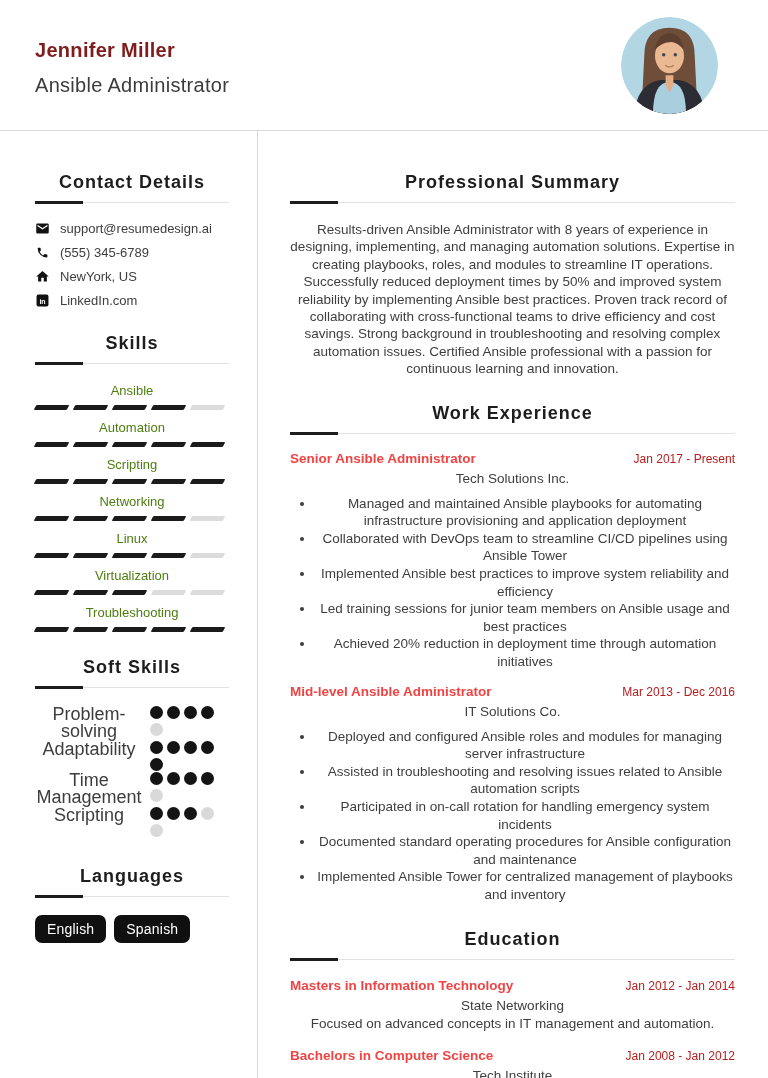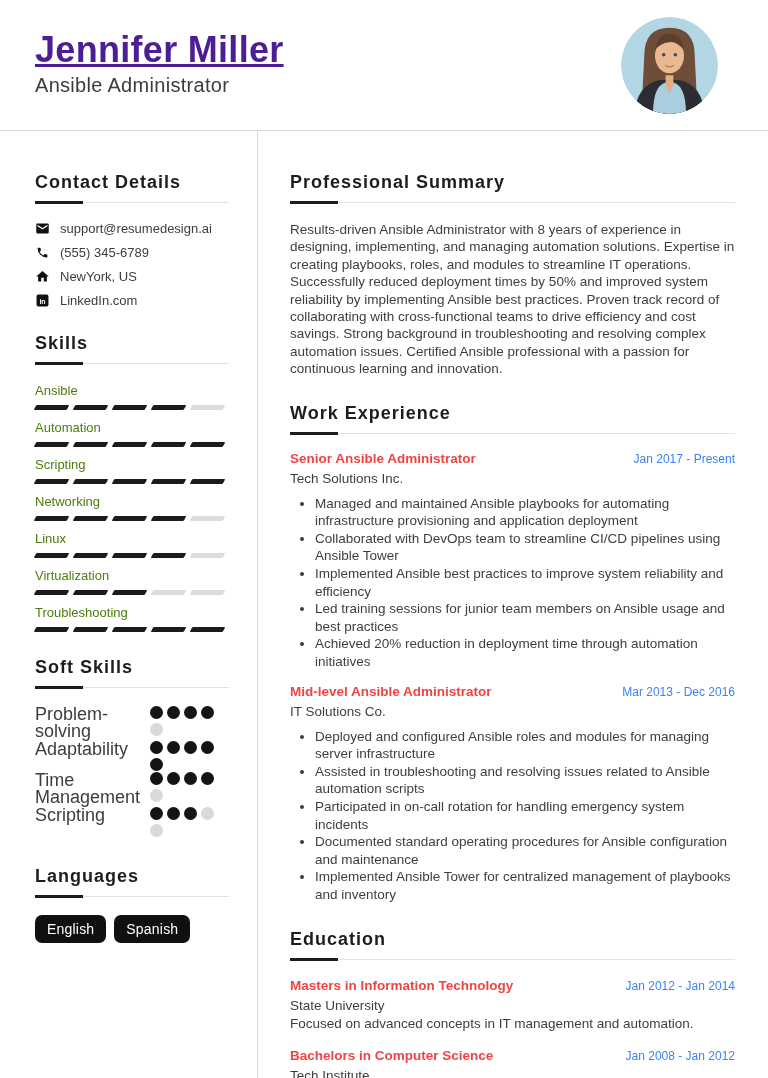--- a/index.html
+++ b/index.html
@@ -11,22 +11,22 @@
   .page { width:768px; height:1078px; background:#fff; }
 
   
   header.top {
     height:131px; box-sizing:border-box;
     border-bottom:1px solid #d9d9d9;
     display:flex; align-items:center; justify-content:space-between;
     padding:0 50px 0 35px;
   }
   .head-text h1 {
-    margin:0 0 7px 0; font-size:36px; line-height:34px;
-    font-weight:700; color:#4c1d95; letter-spacing:0.3px;text-decoration:underline;
+    margin:0 0 7px 0; font-size:20px; line-height:34px;
+    font-weight:700; color:#7f1d1d; letter-spacing:0.3px;
   }
   .head-text .subtitle { font-size:20px; color:#3c3c3c; letter-spacing:0.3px; }
   .avatar { width:97px; height:97px; border-radius:50%; overflow:hidden; flex:0 0 auto; }
   .avatar svg { display:block; width:97px; height:97px; }
 
   
   .columns { display:flex; height:947px; }
   aside.left {
     width:258px; box-sizing:border-box; flex:0 0 258px;
     border-right:1px solid #d9d9d9;
@@ -36,21 +36,21 @@
 
   
   .sec-title {
     margin:0; font-size:18px; line-height:22px; font-weight:700;
     color:#1d1d1d; letter-spacing:1px;
   }
   .rule { position:relative; height:3px; margin-top:8px; }
   .rule .rg { position:absolute; left:0; right:0; top:1px; height:1px; background:#e2e2e2; }
   .rule .rd { position:absolute; left:0; top:0; width:48px; height:3px; background:var(--accent,#1d1d1d); }
 
-  section { margin-bottom:24px; }
+  section { margin-bottom:24px;text-align:center; }
 
   
   .contact-list { margin-top:17px; }
   .contact-row { display:flex; align-items:center; margin-bottom:9px; }
   .cicon { width:15px; height:15px; margin-right:10px; display:inline-flex; align-items:center; justify-content:center; }
   .ctext { font-size:13px; color:#3d3d3d; }
 
   
   .skills-list { margin-top:18px; }
   .skill { margin-bottom:10px; }
@@ -79,21 +79,21 @@
     font-size:14px; font-weight:500; letter-spacing:0.2px;
     padding:6px 12px; border-radius:7px; display:inline-block;
   }
 
   
   .summary-text { margin:17px 0 0 0; font-size:13.5px; line-height:17.4px; color:#3e3e3e; }
   .jobs-list { margin-top:15px; }
   .job { margin-bottom:8px; }
   .job-head, .edu-head { display:flex; justify-content:space-between; align-items:baseline; }
   .job-title, .edu-degree { margin:0; font-size:13.5px; font-weight:700; color:#ef4444; line-height:17px; }
-  .job-dates, .edu-dates { font-size:12px; color:#3b82f6; white-space:nowrap; padding-left:12px; }
+  .job-dates, .edu-dates { font-size:12px; color:#b91c1c; white-space:nowrap; padding-left:12px; }
   .job-company, .edu-school { font-size:13.5px; color:#3e3e3e; margin-top:3px; line-height:17px; }
   ul.job-bullets { margin:8px 0 12px 0; padding-left:25px; }
   ul.job-bullets li { font-size:13.5px; line-height:17.6px; color:#3e3e3e; }
   .edu-list { margin-top:16px; }
   .edu { margin-bottom:15px; }
   .edu-desc { margin-top:1px; font-size:13.5px; line-height:17.4px; color:#3e3e3e; }
 </style>
 </head>
 <body>
 
@@ -372,21 +372,21 @@
         <div class="rule">
             <i class="rg"></i>
             <i class="rd"></i>
           </div>
         <div class="edu-list">
             <article class="edu">
               <div class="edu-head">
                 <h3 class="edu-degree">Masters in Information Technology</h3>
                 <span class="edu-dates">Jan 2012 - Jan 2014</span>
               </div>
-              <div class="edu-school">State University</div>
+              <div class="edu-school">State Networking</div>
               <div class="edu-desc">Focused on advanced concepts in IT management and automation.</div>
             </article>
             <article class="edu">
               <div class="edu-head">
                 <h3 class="edu-degree">Bachelors in Computer Science</h3>
                 <span class="edu-dates">Jan 2008 - Jan 2012</span>
               </div>
               <div class="edu-school">Tech Institute</div>
             </article>
           </div>

